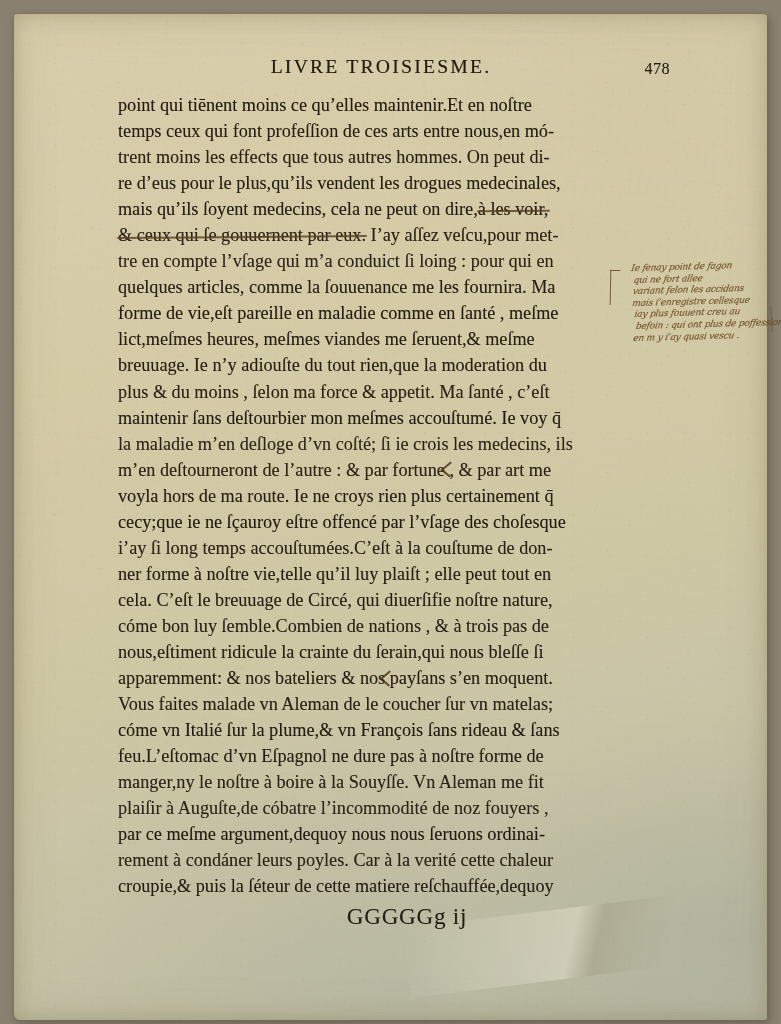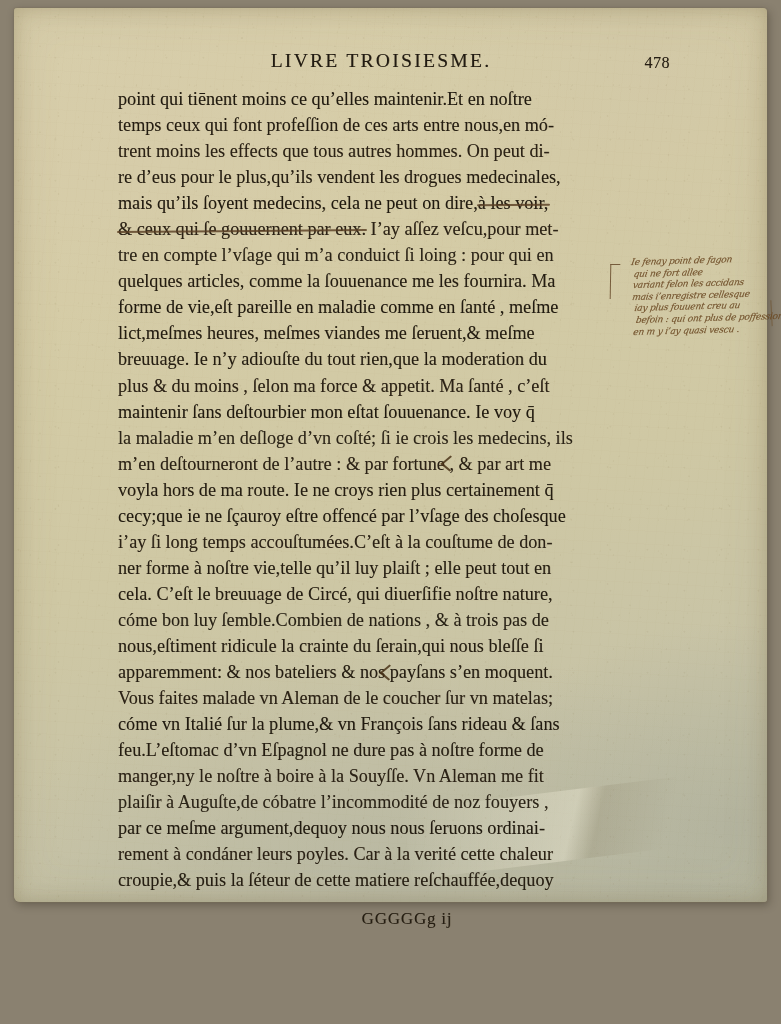--- a/index.html
+++ b/index.html
@@ -11,23 +11,23 @@
     height: 1024px;
     overflow: hidden;
     background: #8a8170;
     font-family: "Liberation Serif", serif;
   }
 
   
   #page-sheet {
     position: absolute;
     left: 14px;
-    top: 8px;
+    top: 14px;
     width: 753px;
-    height: 894px;
+    height: 1006px;
     background:
       radial-gradient(ellipse 60% 45% at 18% 12%, rgba(214,203,170,0.55) 0%, rgba(214,203,170,0) 70%),
       radial-gradient(ellipse 55% 40% at 85% 8%,  rgba(206,196,166,0.45) 0%, rgba(206,196,166,0) 72%),
       radial-gradient(ellipse 70% 35% at 50% 97%, rgba(178,178,160,0.55) 0%, rgba(178,178,160,0) 75%),
       radial-gradient(ellipse 45% 30% at 95% 92%, rgba(171,172,154,0.6) 0%, rgba(171,172,154,0) 78%),
       linear-gradient(165deg, #d8cfab 0%, #d5ccA6 28%, #cfc8a4 55%, #c7c3a6 78%, #bcbda4 100%);
     box-shadow:
       0 0 1px 1px rgba(120,110,88,0.35),
       2px 3px 9px rgba(40,34,22,0.35);
     border-radius: 3px 4px 3px 6px;
@@ -154,23 +154,23 @@
     top: 18%;
     width: 10px;
     height: 11px;
     border-left: 2px solid #4a3318;
     border-bottom: 2px solid #4a3318;
     transform: rotate(40deg) skewX(-10deg);
     opacity: 0.85;
   }
 
   #signature-mark {
-    margin-top: 16px;
+    margin-top: 5px;
     text-align: center;
-    font-size: 17px;
+    font-size: 23px;
     letter-spacing: 0.8px;
     color: #241d12;
     padding-left: 58px;
     text-shadow: 0.3px 0.25px 0.4px rgba(60,45,22,0.38);
   }
 
   
   #marginalia {
     position: absolute;
     left: 617px;
@@ -243,21 +243,21 @@
         <div class="tline">trent moins les effects que tous autres hommes. On peut di-</div>
         <div class="tline">re d’eus pour le plus,qu’ils vendent les drogues medecinales,</div>
         <div class="tline">mais qu’ils ſoyent medecins, cela ne peut on dire,<span class="struck">à les voir,</span></div>
         <div class="tline"><span class="struck">&amp; ceux qui ſe gouuernent par eux.</span> I’ay aſſez veſcu,pour met-</div>
         <div class="tline">tre en compte l’vſage qui m’a conduict ſi loing : pour qui en</div>
         <div class="tline">quelques articles, comme la ſouuenance me les fournira. Ma</div>
         <div class="tline">forme de vie,eſt pareille en maladie comme en ſanté , meſme</div>
         <div class="tline">lict,meſmes heures, meſmes viandes me ſeruent,&amp; meſme</div>
         <div class="tline">breuuage. Ie n’y adiouſte du tout rien,que la moderation du</div>
         <div class="tline">plus &amp; du moins , ſelon ma force &amp; appetit. Ma ſanté , c’eſt</div>
-        <div class="tline">maintenir ſans deſtourbier mon eſtat ſouuenance. Ie voy q̄</div>
+        <div class="tline">maintenir ſans deſtourbier mon meſmes accouſtumé. Ie voy q̄</div>
         <div class="tline">la maladie m’en deſloge d’vn coſté; ſi ie crois les medecins, ils</div>
         <div class="tline">m’en deſtourneront de l’autre : <span class="ink-blot">&amp; par fortune , &amp; par art me</span></div>
         <div class="tline">voyla hors de ma route. Ie ne croys rien plus certainement q̄</div>
         <div class="tline">cecy;que ie ne ſçauroy eſtre offencé par l’vſage des choſesque</div>
         <div class="tline">i’ay ſi long temps accouſtumées.C’eſt à la couſtume de don-</div>
         <div class="tline">ner forme à noſtre vie,telle qu’il luy plaiſt ; elle peut tout en</div>
         <div class="tline">cela. C’eſt le breuuage de Circé, qui diuerſifie noſtre nature,</div>
         <div class="tline">cóme bon luy ſemble.Combien de nations , &amp; à trois pas de</div>
         <div class="tline">nous,eſtiment ridicule la crainte du ſerain,qui nous bleſſe ſi</div>
         <div class="tline">apparemment: <span class="ink-blot">&amp; nos bateliers &amp; nos payſans s’en moquent.</span></div>

